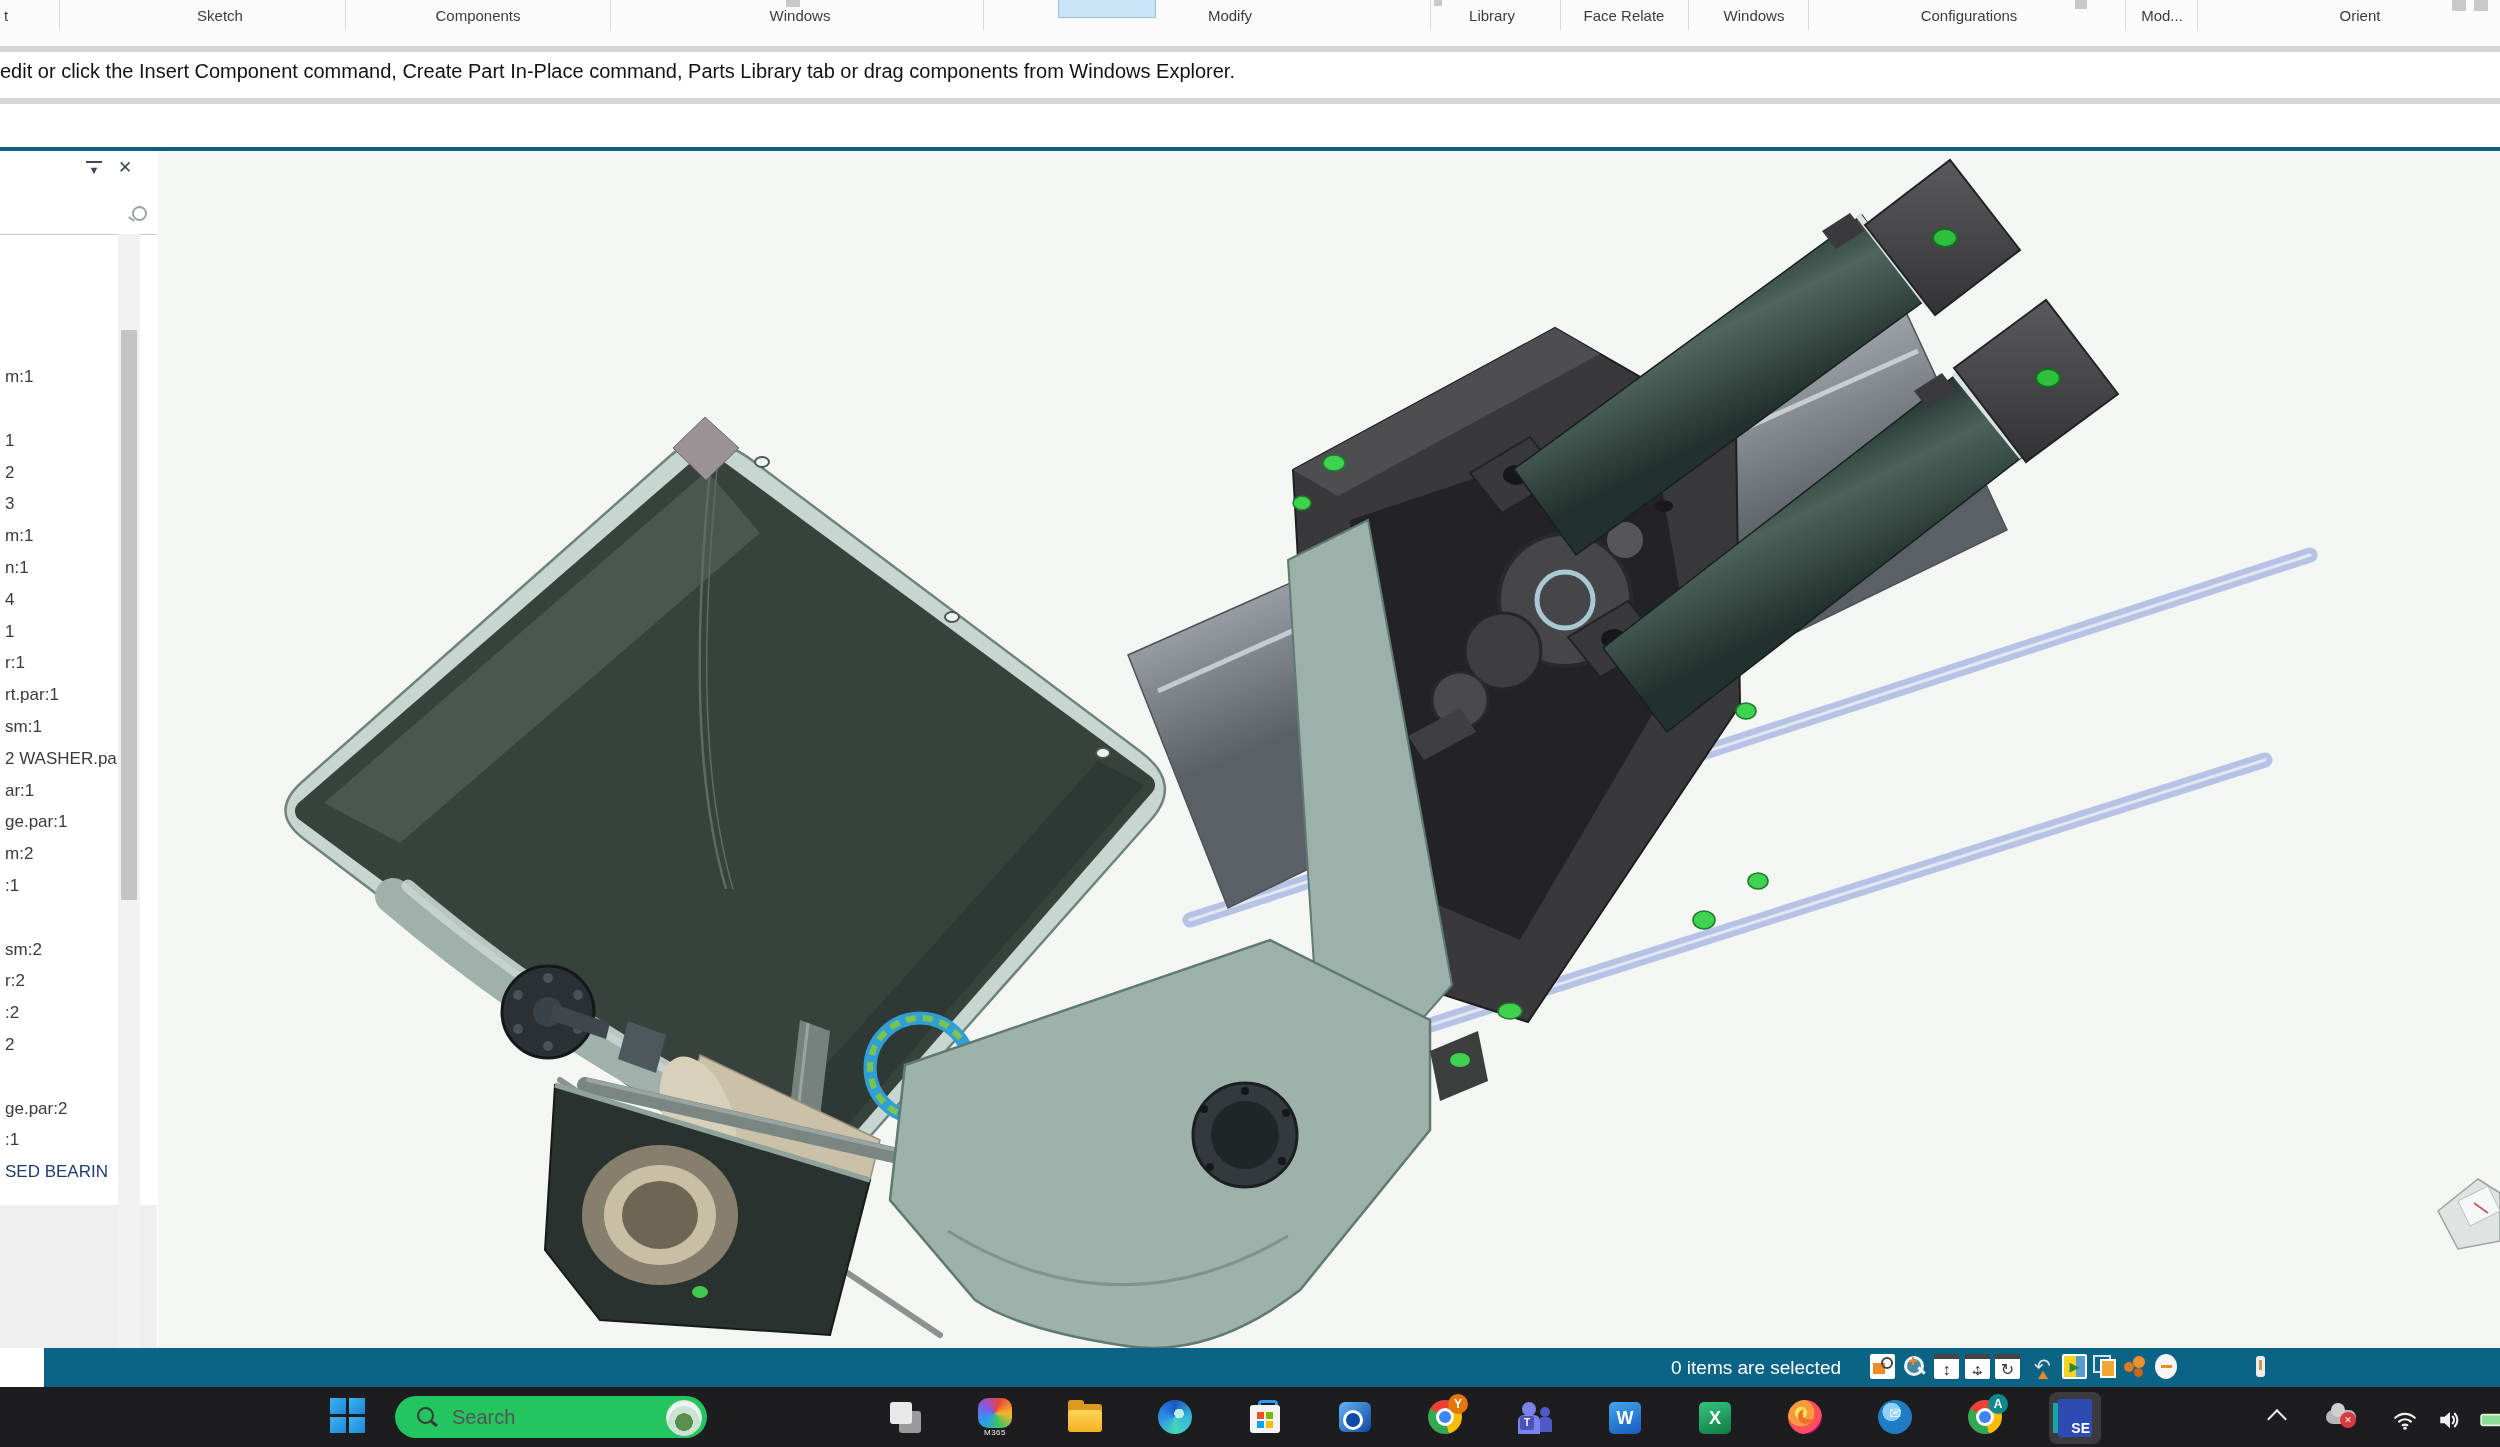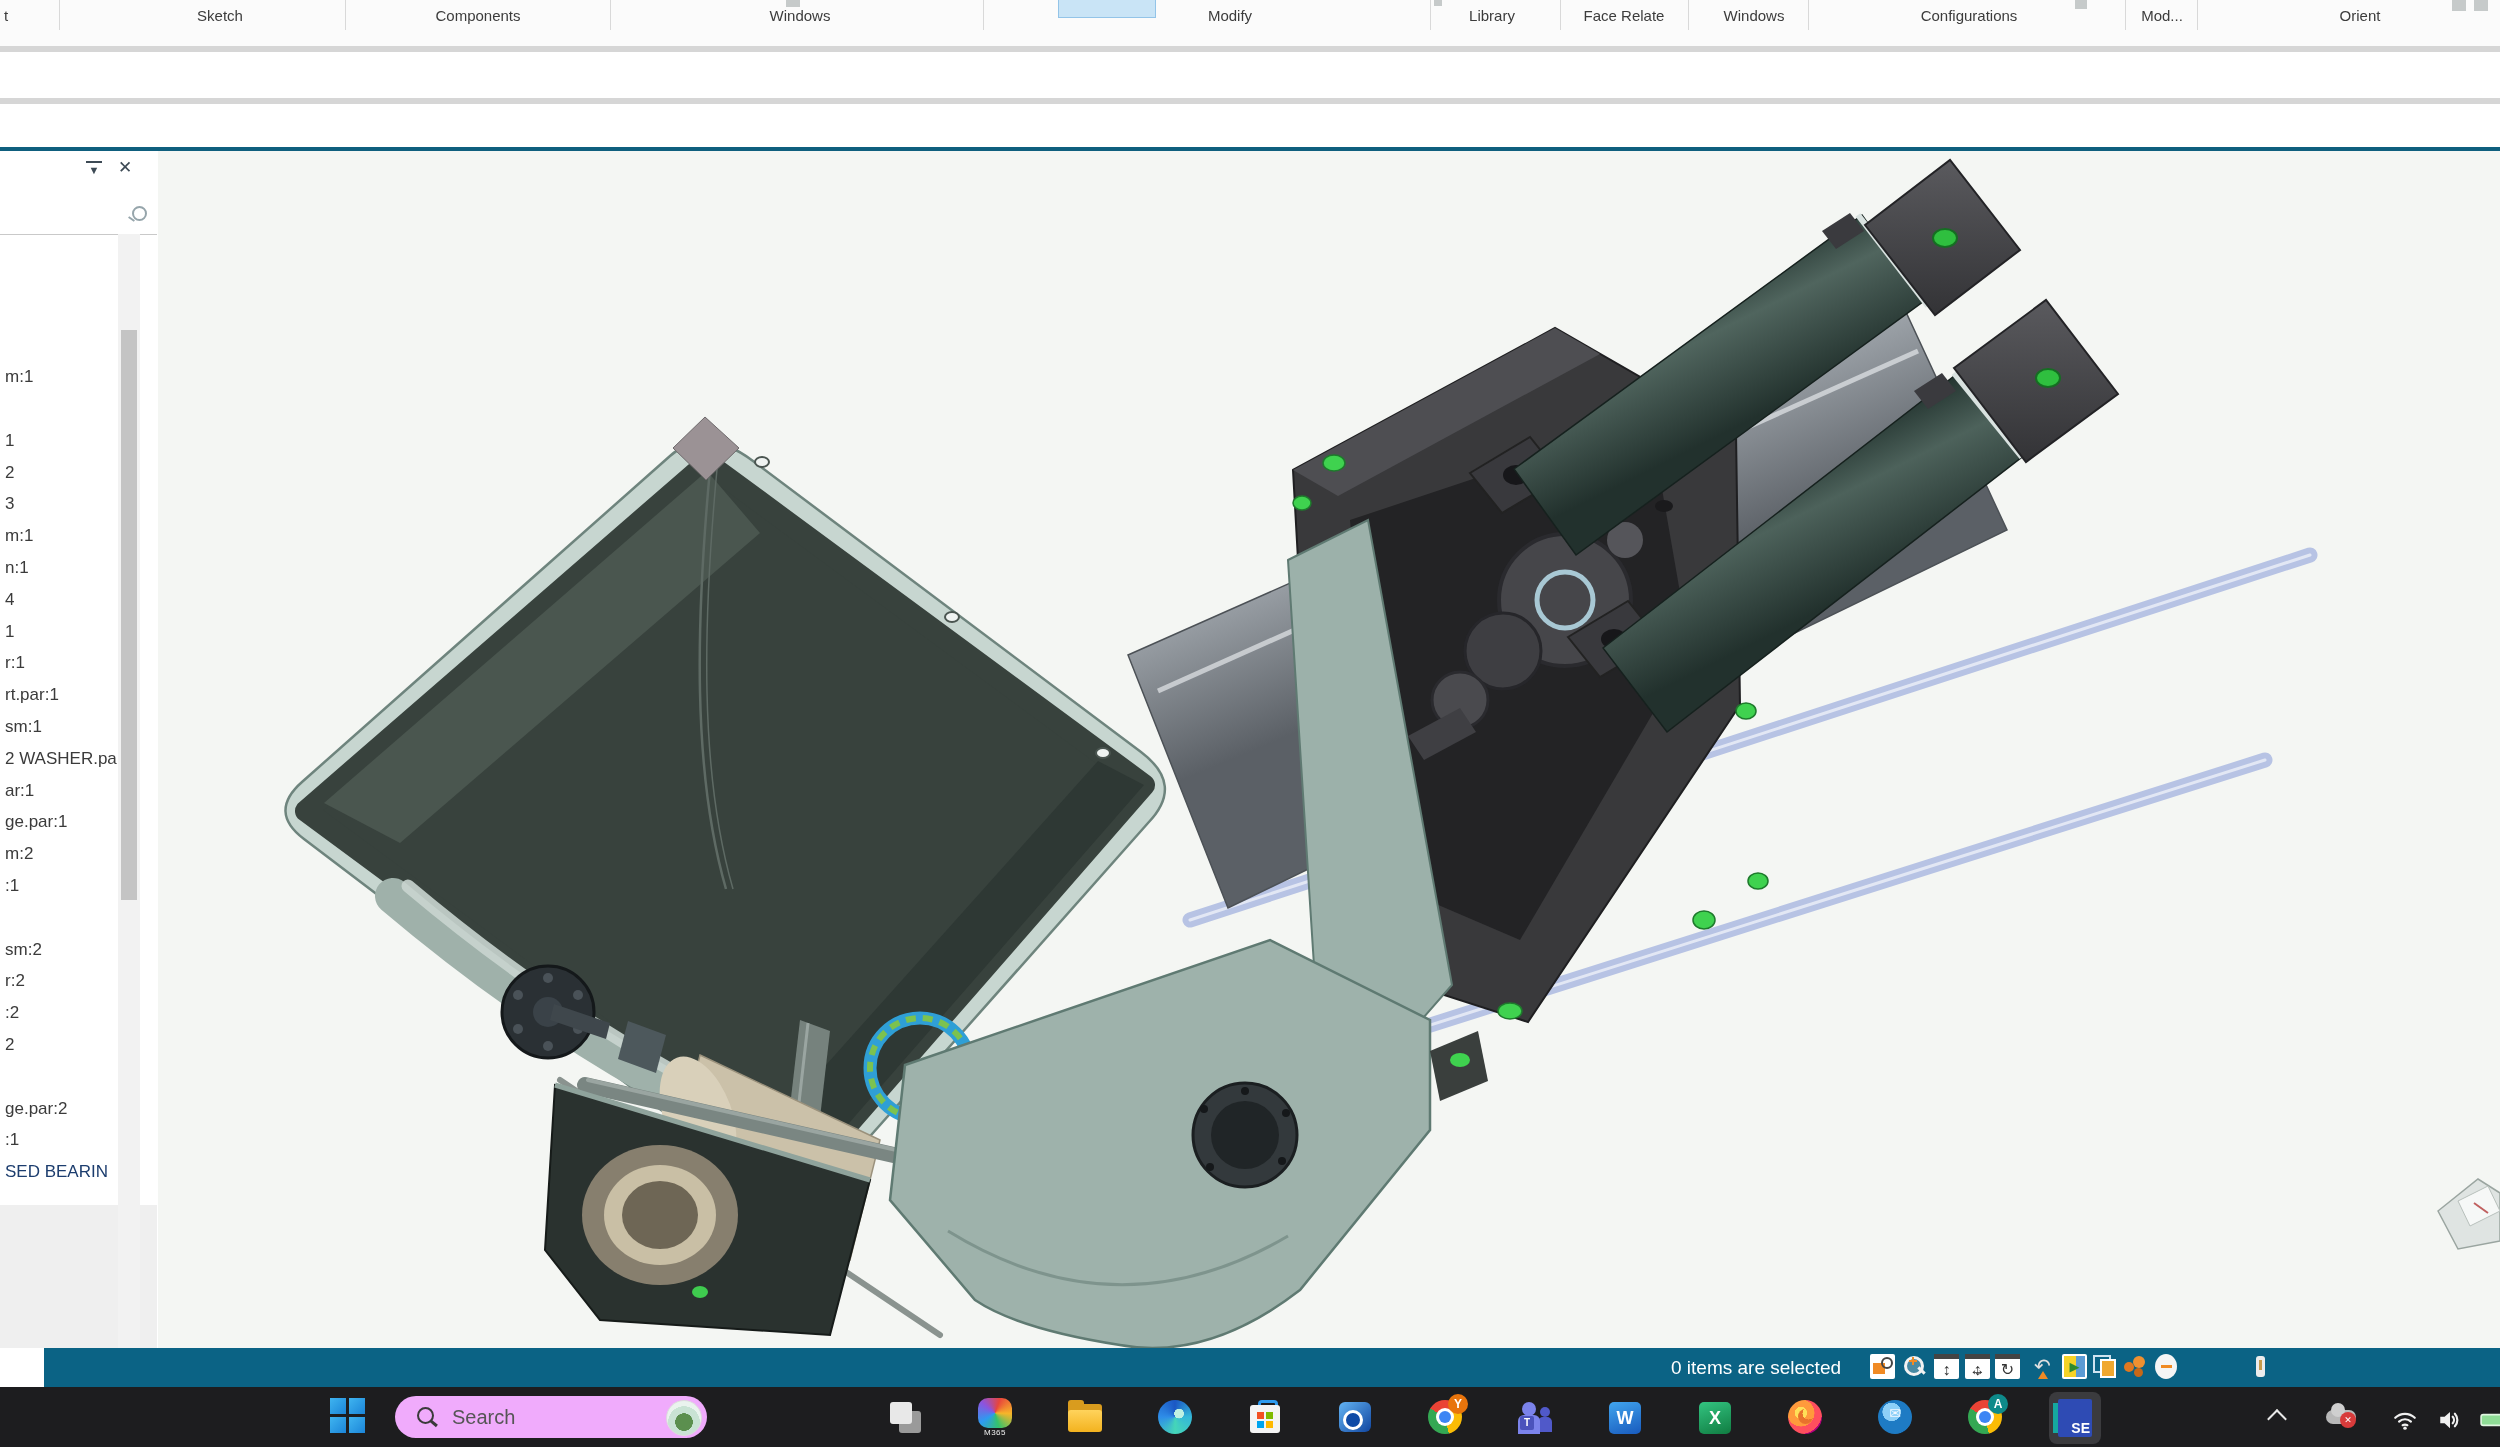--- a/index.html
+++ b/index.html
@@ -43,21 +43,21 @@
   .sicon{position:absolute;top:6px;width:25px;height:25px;background:#FFF;border-radius:2px;}
   .sicon.clear{background:transparent;}
   .sg{position:absolute;font-size:16px;color:#333;left:0;top:0;width:25px;height:25px;line-height:25px;text-align:center;}
   .slider-pin{position:absolute;left:2212px;top:8px;width:9px;height:21px;background:#ECECEC;border-radius:3px;}
   .slider-pin::after{content:"";position:absolute;left:3px;top:4px;width:3px;height:10px;background:#C79A4A;}
   
   .taskbar{position:absolute;left:0;top:1387px;width:2500px;height:60px;background:#1D1D1F;}
   .win-start{position:absolute;left:330px;top:11px;width:36px;height:36px;display:grid;
              grid-template-columns:16px 16px;grid-template-rows:16px 16px;gap:3px;}
   .win-start div{background:linear-gradient(135deg,#3FB4F0,#1B85D8);}
-  .search-pill{position:absolute;left:395px;top:9px;width:312px;height:42px;background:#f0abfc;border-radius:21px;}
+  .search-pill{position:absolute;left:395px;top:9px;width:312px;height:42px;background:#22c55e;border-radius:21px;}
   .pill-mag{position:absolute;left:22px;top:11px;width:13px;height:13px;border:2.5px solid #3A3A3A;border-radius:50%;}
   .pill-mag::after{content:"";position:absolute;left:11px;top:13px;width:8px;height:2.5px;background:#3A3A3A;transform:rotate(40deg);}
   .pill-text{position:absolute;left:57px;top:0;height:42px;line-height:42px;font-size:20px;color:#555;}
   .pill-img{position:absolute;right:5px;top:4px;width:34px;height:34px;border-radius:50%;
             background:radial-gradient(circle at 50% 62%,#5B8F4E 0 32%,#C9E3D4 33% 58%,#EAF3EE 59%);border:1px solid #DDD;}
   .tb-ic{position:absolute;top:1398px;width:38px;height:38px;}
   .tview-a{position:absolute;left:4px;top:4px;width:22px;height:22px;background:#E8E8E8;border-radius:3px;}
   .tview-b{position:absolute;left:13px;top:13px;width:22px;height:22px;background:#9A9A9A;border-radius:3px;}
   .copilot{position:absolute;left:2px;top:0;width:34px;height:30px;border-radius:10px;
            background:conic-gradient(from 20deg,#E8453C,#F7B529,#35C26B,#2D9BF0,#8B54E0,#E8453C);}
@@ -141,20 +141,23 @@
 
     <div class="rib-frag frag-blue"></div>
     <div class="rib-frag frag-gray" style="left:786px;width:14px;height:7px"></div>
     <div class="rib-frag frag-gray" style="left:1434px;width:8px;height:6px"></div>
     <div class="rib-frag frag-gray" style="left:2075px;width:12px;height:9px"></div>
     <div class="rib-frag frag-gray" style="left:2452px;width:14px;height:11px"></div>
     <div class="rib-frag frag-gray" style="left:2474px;width:14px;height:11px"></div>
   </div>
 
   <div class="strip1"></div>
+  <div class="prompt">
+    <span>edit or click the Insert Component command, Create Part In-Place command, Parts Library tab or drag components from Windows Explorer.</span>
+  </div>
   <div class="strip2"></div>
   <div class="blankrow"></div>
   <div class="tealline"></div>
 
   <div class="panel">
     <div class="panel-hdr">
       <span class="pin-ic">▼</span>
       <span class="close-ic">✕</span>
     </div>
     <div class="srch">

